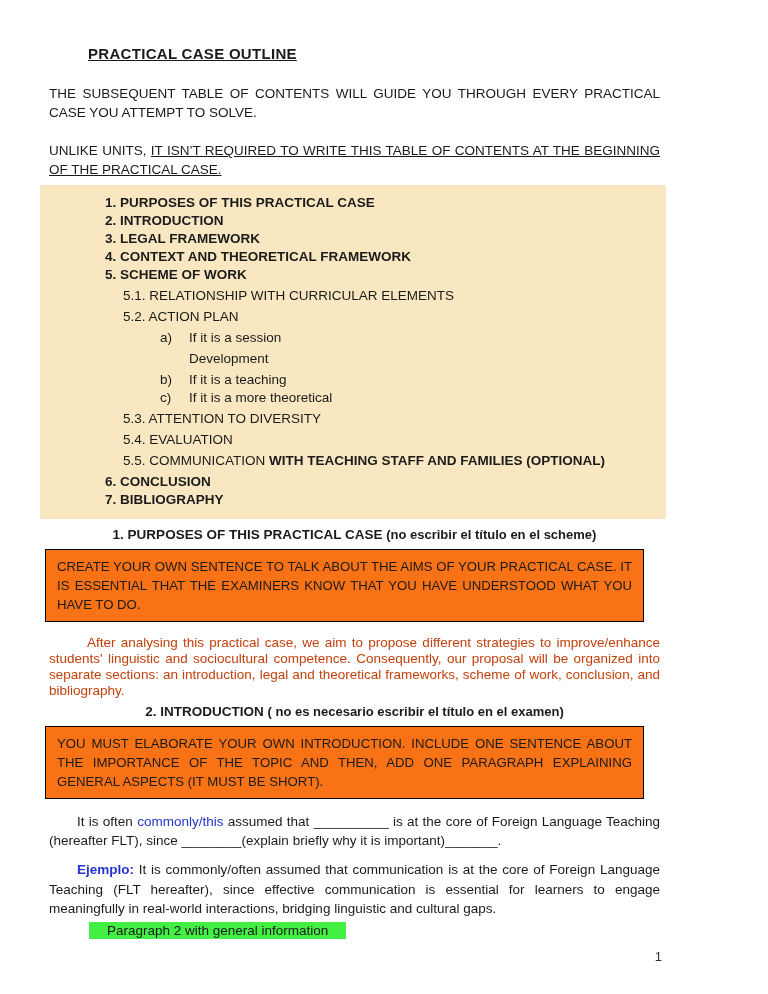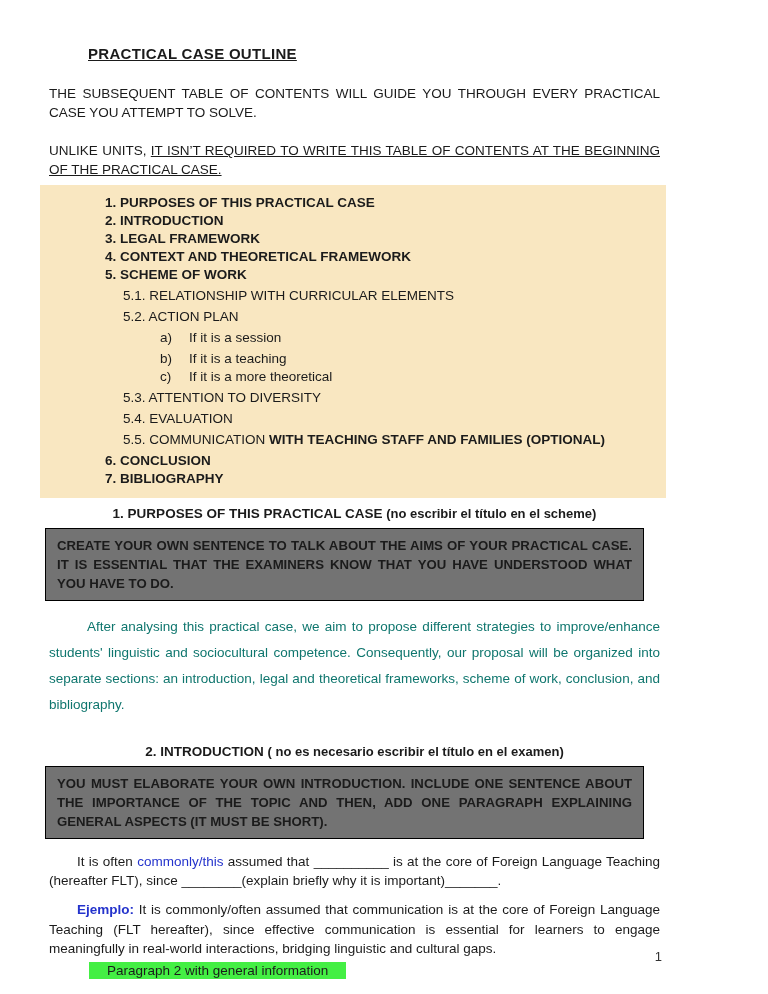--- a/index.html
+++ b/index.html
@@ -35,26 +35,26 @@
   .letter { margin-left:110px; display:flex; }
   .let { flex:0 0 29px; }
   .dev { margin-left:139px; }
 
   
   .sec-heading { text-align:center; font-size:13.5px; font-weight:bold; margin-bottom:7px; }
   .sec-heading .note { font-size:13px; }
 
   
   .advice-box {
-    border:1.5px solid #000; background:#737373;
+    border:1.5px solid #000; background:#f97316;
     padding:7px 11px; font-size:13.2px; line-height:19px;
-    text-align:justify; margin:0 16px 13px -4px;font-weight:bold;
+    text-align:justify; margin:0 16px 13px -4px;
   }
 
-  .blue-para { color:#0f766e; text-indent:38px; line-height:26px; margin-bottom:26px; }
+  .blue-para { color:#c2410c; text-indent:38px; line-height:16px; margin-bottom:5px; }
   .fill-para { text-indent:28px; margin-bottom:10px; }
   .ejemplo-para { text-indent:28px; line-height:19.5px; margin-bottom:3px; }
 
   .hl-note { margin-left:40px; font-size:13.5px; line-height:18px; }
   .hl { background:#44EF44; padding:1px 18px; }
 
   .page-number {
     position:absolute; right:46px; bottom:30px; font-size:13px; color:#333;
   }
 </style>
@@ -74,20 +74,21 @@
     <div class="toc-line l1 b">2. INTRODUCTION</div>
     <div class="toc-line l1 b">3. LEGAL FRAMEWORK</div>
     <div class="toc-line l1 b">4. CONTEXT AND THEORETICAL FRAMEWORK</div>
     <div class="toc-line l1 b">5. SCHEME OF WORK</div>
     <div class="toc-line l2 sp">5.1. RELATIONSHIP WITH CURRICULAR ELEMENTS</div>
     <div class="toc-line l2 sp">5.2. ACTION PLAN</div>
     <div class="toc-line letter sp">
         <span class="let">a)</span>
         <span>If it is a session</span>
       </div>
+    <div class="toc-line dev sp">Development</div>
     <div class="toc-line letter sp">
         <span class="let">b)</span>
         <span>If it is a teaching</span>
       </div>
     <div class="toc-line letter">
         <span class="let">c)</span>
         <span>If it is a more theoretical</span>
       </div>
     <div class="toc-line l2 sp">5.3. ATTENTION TO DIVERSITY</div>
     <div class="toc-line l2 sp">5.4. EVALUATION</div>

